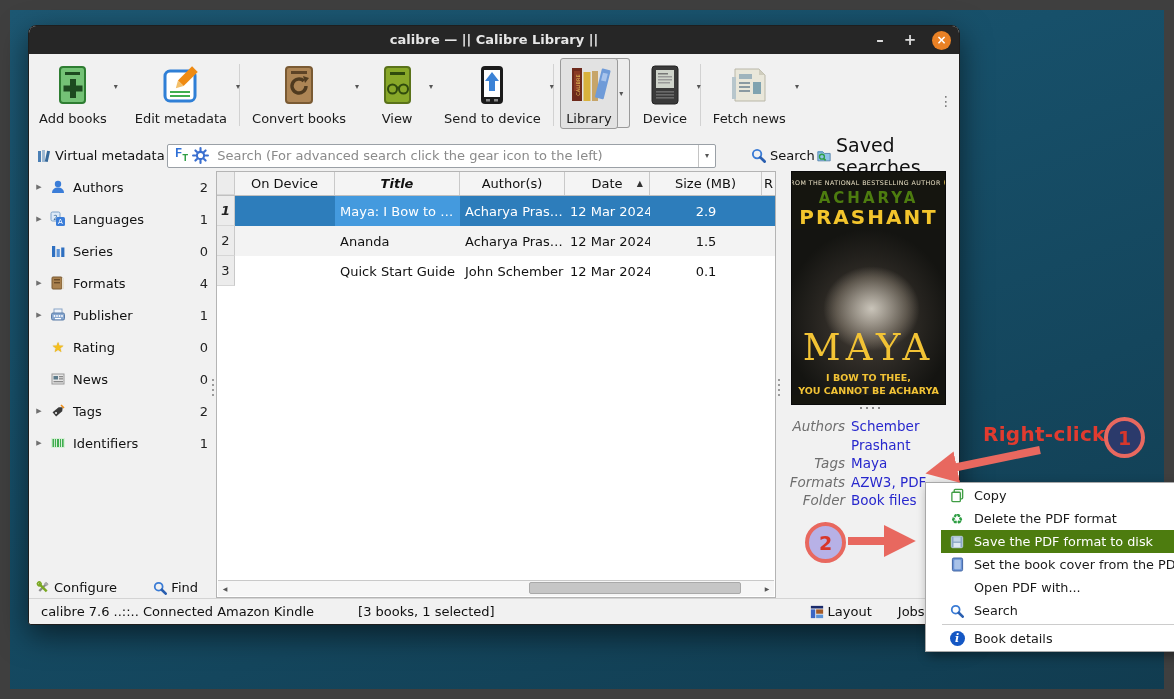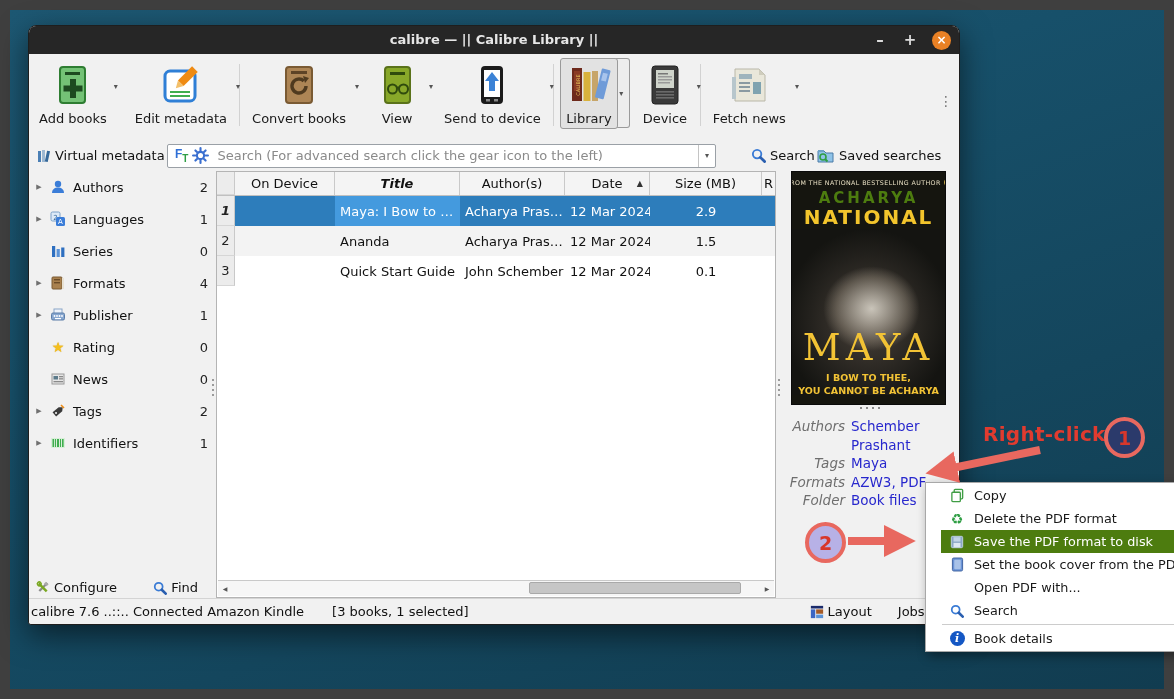--- a/index.html
+++ b/index.html
@@ -22,27 +22,27 @@
   .tb-dd{position:absolute;top:20px;font-size:8px;color:#555;}
   .tb-sep{width:1px;height:62px;background:#d2d2d2;margin:2px 10px 0 10px;}
   .tb-item.sel .selbox{position:absolute;top:-4px;left:-6px;right:-6px;bottom:-3px;background:#e2e2e2;border:1px solid #9a9a9a;border-radius:3px;z-index:0;}
   .tb-item.sel .tb-ic,.tb-item.sel .tb-label{position:relative;z-index:1;}
   .ddbox{width:15px;height:68px;border:1px solid #9a9a9a;border-left:none;border-radius:0 3px 3px 0;background:#ededed;display:flex;align-items:center;justify-content:center;font-size:8px;color:#555;margin-top:-4px;}
   .tb-overflow{margin-left:auto;margin-right:6px;color:#777;font-size:14px;align-self:center;letter-spacing:0;}
   
   .searchrow{position:absolute;left:0;right:0;top:114px;height:31px;display:flex;align-items:center;}
   .vlib{display:flex;align-items:center;gap:5px;margin-left:8px;font-size:13px;color:#111;}
   .search-box{position:absolute;left:138px;width:549px;height:24px;background:#fff;border:1px solid #9aa0a6;border-radius:2px;display:flex;align-items:center;box-sizing:border-box;}
-  .ft{font-family:Liberation Sans, sans-serif;font-size:12px;margin:0 4px 0 7px;color:#2f6fd6;font-weight:bold;}
+  .ft{font-family:Liberation Mono, monospace;font-size:12px;margin:0 4px 0 7px;color:#2f6fd6;font-weight:bold;}
   .ft .t{color:#2f9e44;font-size:10px;vertical-align:-4px;}
   .search-box input{flex:1;border:none;outline:none;font-size:13px;color:#333;background:transparent;font-family:inherit;}
   .search-box input::placeholder{color:#8a8a8a;}
   .sb-dd{width:16px;height:22px;border-left:1px solid #c4c4c4;display:flex;align-items:center;justify-content:center;font-size:8px;color:#555;}
   .search-btn{position:absolute;left:722px;display:flex;align-items:center;gap:4px;font-size:13px;color:#111;}
-  .saved-btn{position:absolute;left:788px;display:flex;align-items:center;gap:5px;font-size:13px;color:#111;}
+  .saved-btn{position:absolute;left:788px;display:flex;align-items:center;gap:5px;font-size:19px;color:#111;}
   
   .main{position:absolute;left:0;right:0;top:145px;bottom:25px;}
   .sidebar{position:absolute;left:4px;top:0;width:181px;bottom:0;}
   .sb-item{height:32px;display:flex;align-items:center;font-size:13px;color:#111;}
   .sb-exp{width:12px;font-size:7px;color:#707070;text-align:center;}
   .sb-ic{width:18px;height:16px;margin:0 6px 0 4px;display:flex;align-items:center;justify-content:center;}
   .sb-count{margin-left:auto;margin-right:6px;font-size:13px;color:#222;}
   .sb-bottom{position:absolute;left:2px;right:16px;bottom:4px;display:flex;justify-content:space-between;font-size:13px;color:#111;}
   .sb-bbtn{display:flex;align-items:center;gap:4px;}
   .star{color:#f5c01e;font-size:14px;text-shadow:0 0 1px #c8921a;}
@@ -83,21 +83,21 @@
   .cv-s2{font-size:9.5px;font-weight:bold;color:#f2c335;margin-top:2px;margin-bottom:8px;white-space:nowrap;}
   .dots4{position:absolute;left:50%;top:236px;transform:translateX(-50%);display:flex;gap:4px;}
   .dots4 i{width:2px;height:2px;background:#8a8a8a;}
   .details{position:absolute;left:0;right:2px;top:246px;font-size:13.5px;}
   .drow{display:flex;line-height:18.5px;}
   .dlabel{width:64px;text-align:right;color:#6e6e6e;font-style:italic;flex:none;}
   .dval{margin-left:6px;color:#2727cd;}
   .dval a{color:#2727cd;text-decoration:none;}
   
   .statusbar{position:absolute;left:0;right:0;bottom:0;height:25px;background:#f1f1f1;border-top:1px solid #d4d4d4;border-radius:0 0 3px 3px;font-size:13px;color:#111;}
-  .st-left{position:absolute;left:2px;top:0;height:25px;display:flex;align-items:center;gap:28px;}
+  .st-left{position:absolute;left:12px;top:0;height:25px;display:flex;align-items:center;gap:44px;}
   .st-right{position:absolute;right:30px;top:0;height:25px;display:flex;align-items:center;gap:26px;}
   .st-layout{display:flex;align-items:center;gap:4px;}
   
   .vdots{position:absolute;display:flex;flex-direction:column;gap:3px;}
   .vdots i{width:2px;height:2px;background:#7d7d7d;border-radius:50%;}
   
   .cmenu{position:absolute;left:925px;top:482px;width:238px;background:#ffffff;border:1px solid #a8a8a8;box-shadow:3px 4px 10px rgba(0,0,0,.4);z-index:30;padding:1px 15px;}
   .mi{height:23px;display:flex;align-items:center;font-size:12.8px;color:#1a1a1a;white-space:nowrap;overflow:hidden;}
   .mi-ic{width:20px;height:16px;margin:0 7px 0 6px;display:flex;align-items:center;justify-content:center;flex:none;}
   .mi.hl{background:#4d7c0f;color:#fff;}
@@ -503,21 +503,21 @@
           <i></i>
         </div>
 
       <div class="rightpanel">
         <div class="cover">
           <div class="cv-tag">
               <span>FROM THE NATIONAL BESTSELLING AUTHOR</span>
               <span class="cv-logo"></span>
             </div>
           <div class="cv-a1">ACHARYA</div>
-          <div class="cv-a2">NATIONAL</div>
+          <div class="cv-a2">PRASHANT</div>
           <div class="cv-face"></div>
           <div class="cv-title">MAYA</div>
           <div class="cv-s1">I BOW TO THEE,</div>
           <div class="cv-s2">YOU CANNOT BE ACHARYA</div>
         </div>
         <div class="dots4">
             <i></i>
             <i></i>
             <i></i>
             <i></i>

